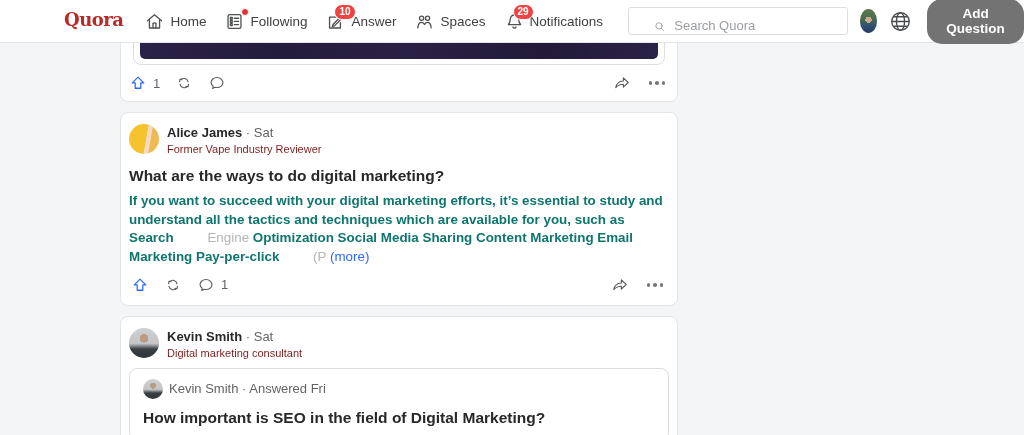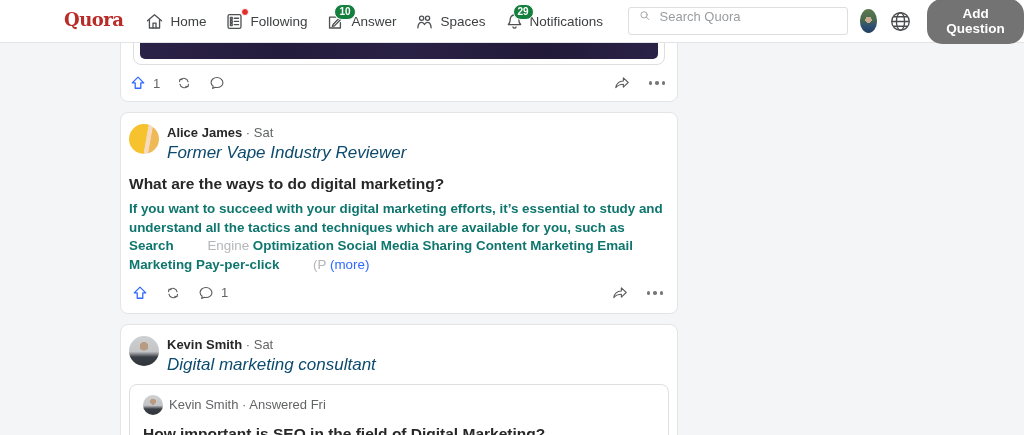--- a/index.html
+++ b/index.html
@@ -24,32 +24,32 @@
   }
   .nav { display:flex; align-items:center; }
   .nav-item {
     display:flex; align-items:center; gap:5px; padding:0 9px;
     font-size:13.5px; color:#3e4042; cursor:pointer; white-space:nowrap;
   }
   .ic-wrap { position:relative; display:flex; }
   svg.ic { width:21px; height:21px; stroke:#4e5052; stroke-width:1.5; fill:none;
            stroke-linecap:round; stroke-linejoin:round; }
   .badge {
-    position:absolute; top:-7px; left:9px; background:#15803d; color:#fff;
+    position:absolute; top:-7px; left:9px; background:#ef4444; color:#fff;
     font-size:10px; font-weight:700; line-height:1; padding:2px 4px 2px;
     border-radius:8px; border:1px solid #fff; min-width:10px; text-align:center;
   }
   .dot-badge {
     position:absolute; top:-3px; right:-4px; width:8px; height:8px;
     border-radius:50%; background:#e22e2e; border:1px solid #fff;
   }
   .search-box {
     margin-left:16px; width:256px; height:28px; background:#fff;
     border:1px solid #dcdee0; border-radius:3px;
-    display:flex; align-items:flex-start; gap:6px; padding:0 9px;
+    display:flex; align-items:flex-end; gap:6px; padding:0 24px;
   }
   .search-box svg { width:15px; height:15px; stroke:#9a9da0; stroke-width:1.6; fill:none; stroke-linecap:round; }
   .search-input { border:none; outline:none; font-size:13px; width:100%; color:#555;
                   font-family:"Liberation Sans", sans-serif; }
   .search-input::placeholder { color:#9a9da0; }
   .right-cluster { display:flex; align-items:center; gap:11px; margin-left:12px; }
   .avatar-24 { width:24px; height:24px; border-radius:50%; cursor:pointer;
     background:
       radial-gradient(circle at 50% 45%, #c9ab8d 0 20%, rgba(0,0,0,0) 21%),
       linear-gradient(180deg,#5d7a4e 0%, #48684f 45%, #2c4f73 72%, #253f5e 100%);
@@ -96,21 +96,21 @@
       radial-gradient(circle at 40% 50%, #f6c22e 0 60%, #eead1f 100%);
   }
   .avatar-kevin {
     background:
       radial-gradient(circle at 50% 34%, #b99b82 0 17%, rgba(0,0,0,0) 18%),
       linear-gradient(180deg,#cfd0d1 0%, #c3c4c6 52%, #3a3f46 70%, #2f343a 100%);
   }
   .name-line { font-size:13px; line-height:16px; padding-top:1px; }
   .author-name { font-weight:700; color:#282829; cursor:pointer; }
   .meta { color:#636466; font-weight:400; }
-  .credential { font-size:17px; color:#0c4a6e; margin-top:2px;font-style:italic; }
+  .credential { font-size:11px; color:#7f1d1d; margin-top:2px; }
 
   .q-title { font-size:15.5px; font-weight:700; color:#282829; margin-top:11px;
              cursor:pointer; line-height:20px; }
   .body-text { font-size:13.4px; line-height:18.7px; color:#282829; margin-top:6px; }
   .seg-n { color:#0f766e;font-weight:bold; }
   .seg-f { color:#b4b6b9;margin-left:30px; }
   .seg-m { color:#2e69ff; cursor:pointer; }
 
   .answer-box { border:1px solid #dcdee0; border-radius:8px; margin-top:9px;
                 padding:10px 13px 12px; }

